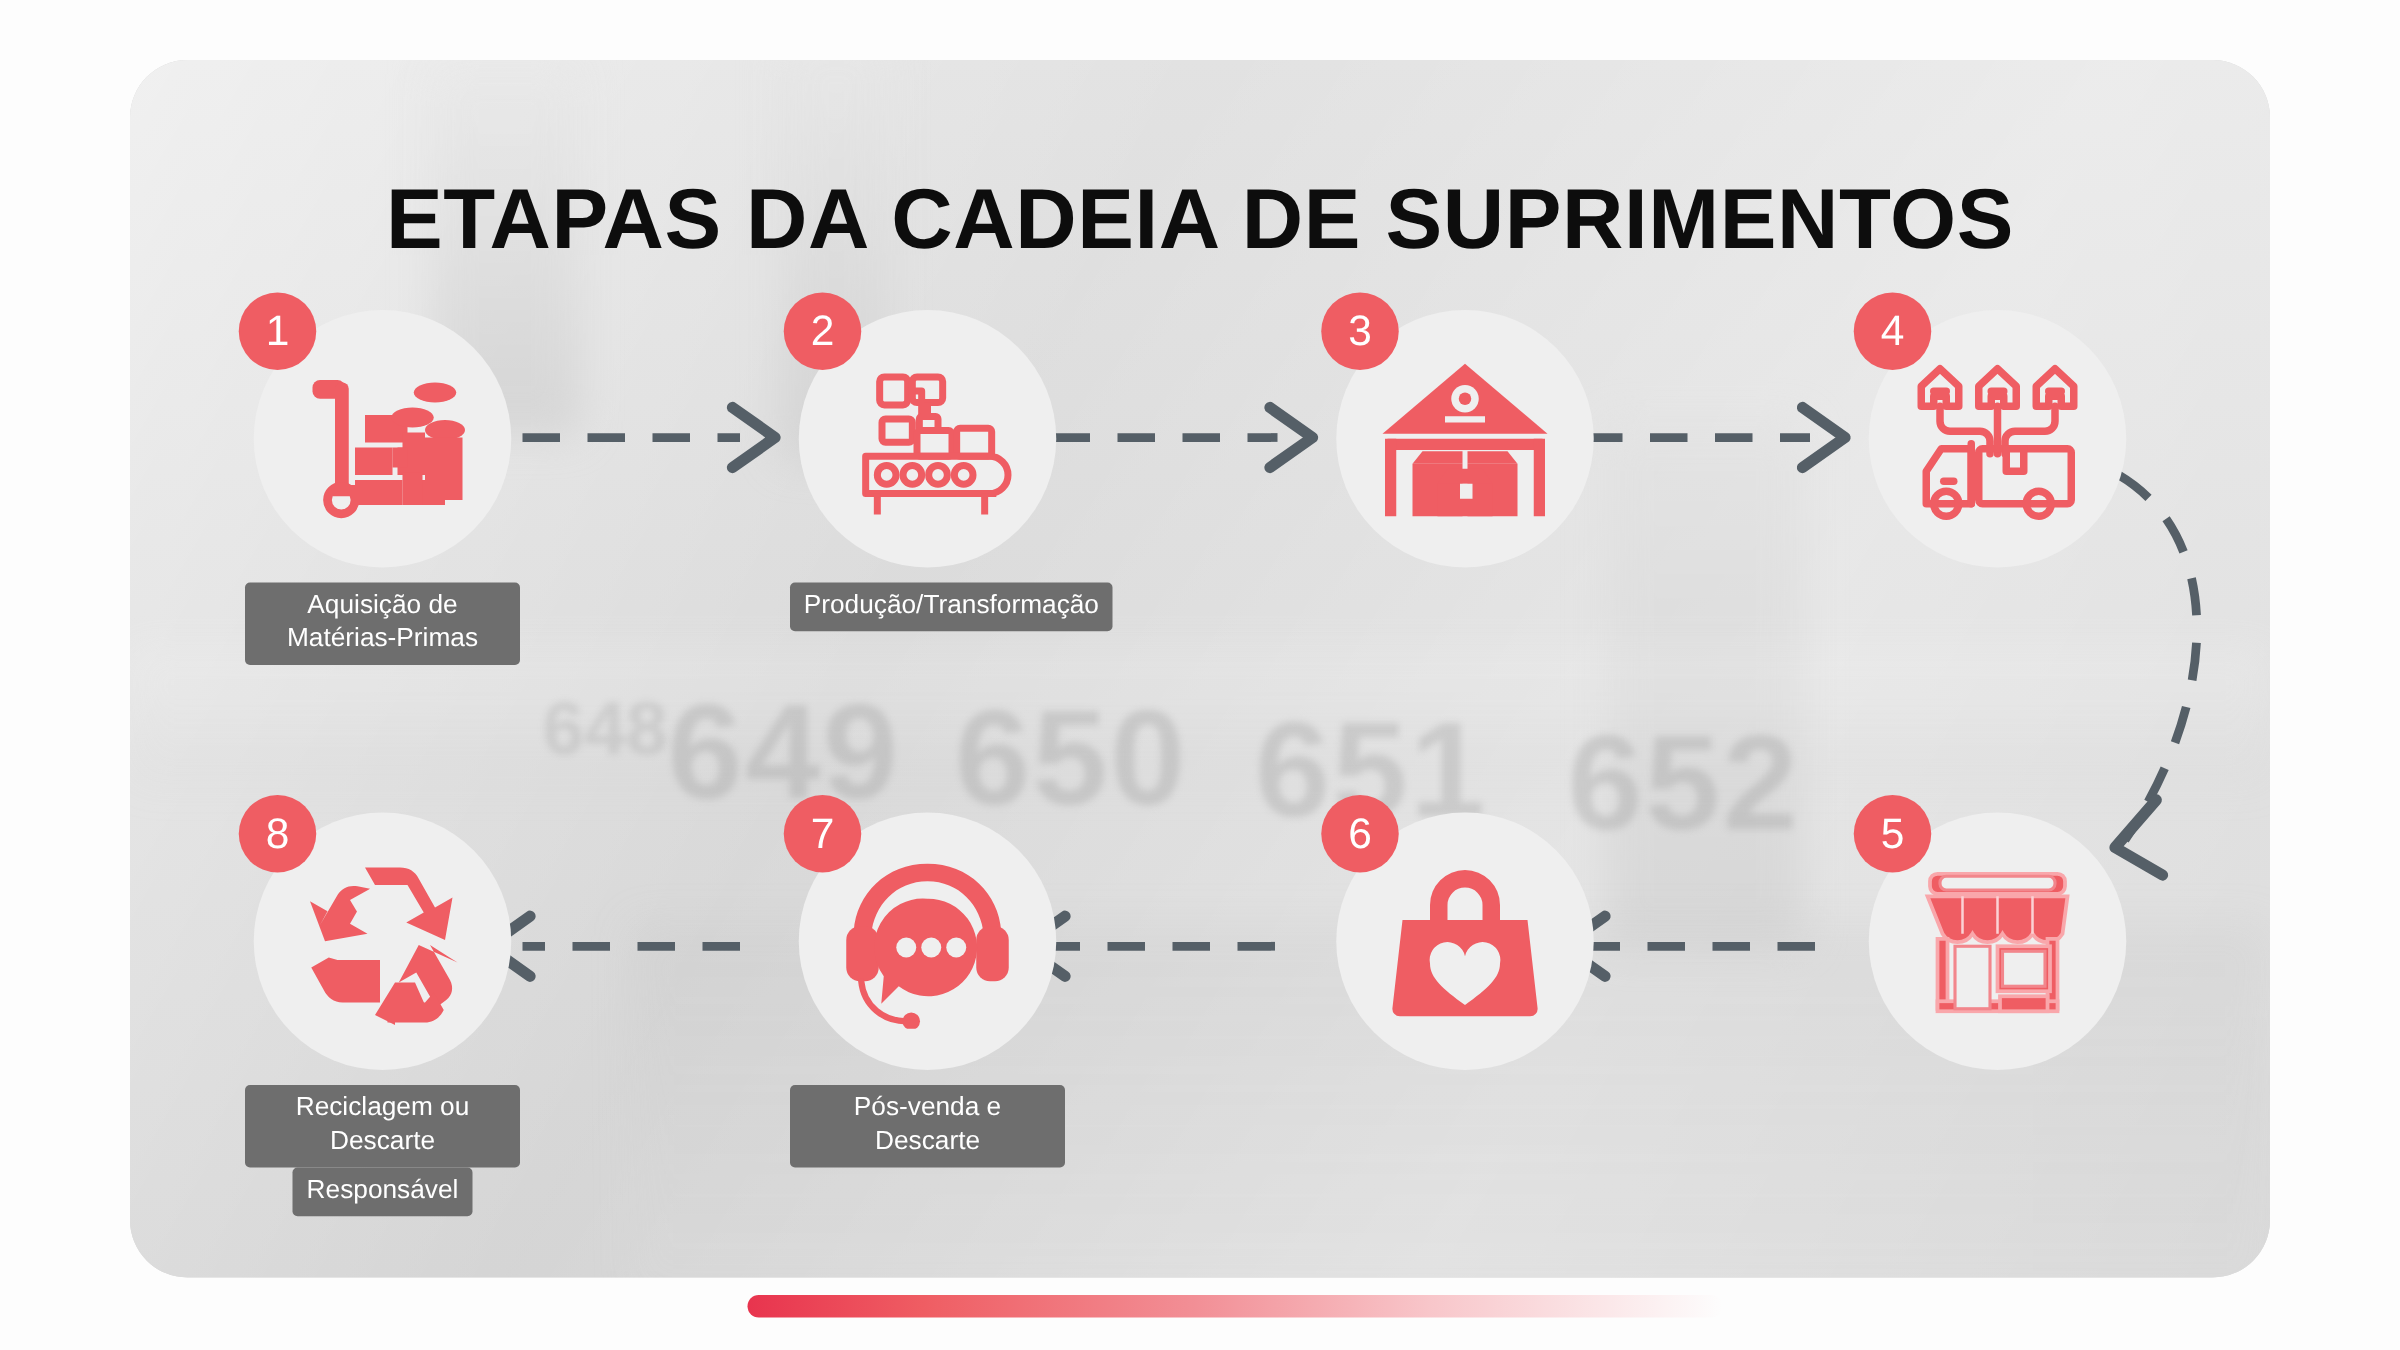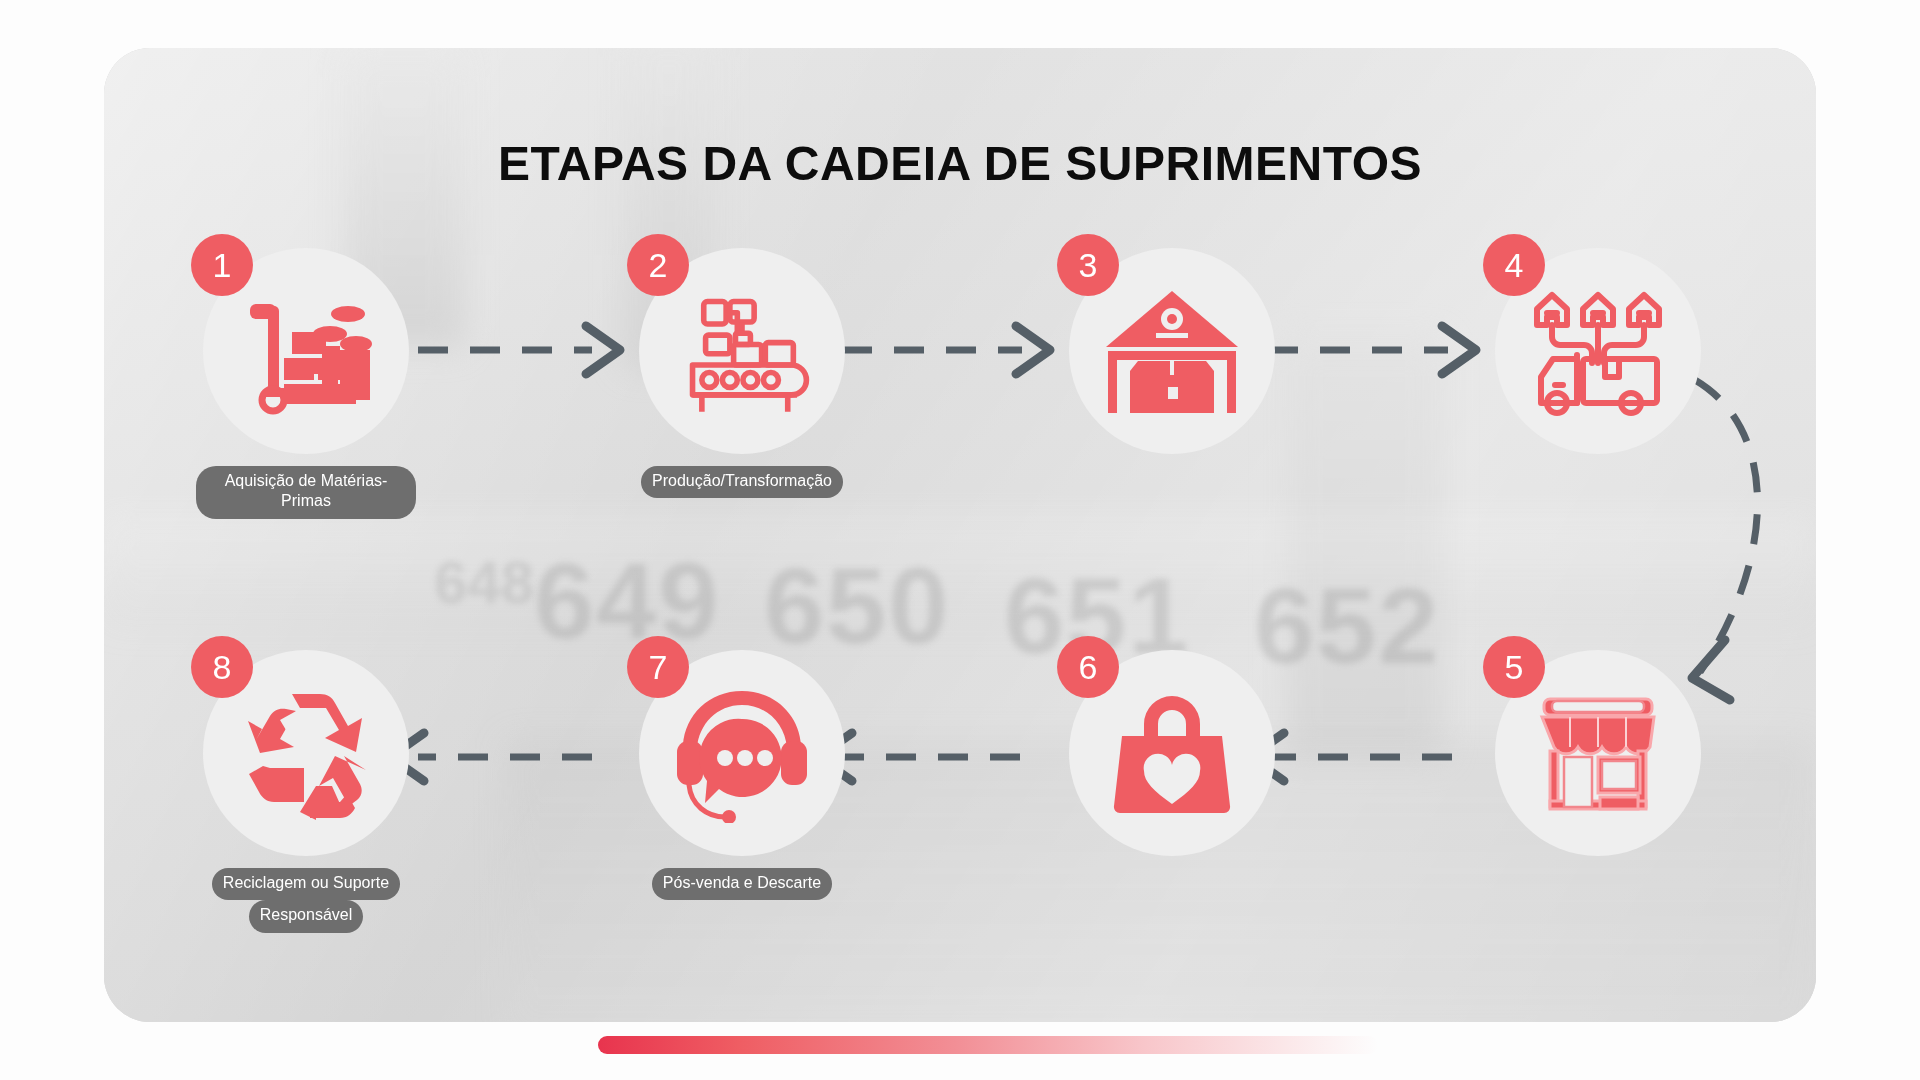--- a/index.html
+++ b/index.html
@@ -43,21 +43,21 @@
     font-weight: 700; font-size: 60px;
     color: rgba(150,150,150,.26);
     filter: blur(3px);
   }
 
   
   .title {
     position: absolute;
     left: 0; right: 0; top: 88px;
     text-align: center;
-    font-size: 48px;
+    font-size: 68px;
     font-weight: 700;
     color: #0d0d0d;
     letter-spacing: .5px;
   }
 
   
   .step { position: absolute; width: 220px; }
   .disc {
     position: relative;
     width: 206px; height: 206px;
@@ -80,23 +80,23 @@
   }
   .labelwrap {
     margin-top: 12px;
     text-align: center;
     line-height: 1.28;
   }
   .labelwrap .ln {
     display: inline-block;
     background: #6e6e6e;
     color: #ffffff;
-    font-size: 16px;
+    font-size: 21px;
     padding: 5px 11px 7px 11px;
-    border-radius: 20px;
+    border-radius: 4px;
   }
 
   
   #arrows { position: absolute; inset: 0; pointer-events: none; }
 
   
   .bottombar {
     position: absolute;
     left: 598px; top: 1036px;
     width: 780px; height: 18px;
@@ -336,19 +336,19 @@
           <path d="M104 116 h-30 v16 h30 c7 0 12 -4 15 -10 l-8 -14 z"></path>
           <path d="M80 100 l-16 26 l16 8 v-16 h24 l-8 -18 z"></path>
         </g>
         <g fill="#efefef">
           <path d="M62 24 l18 30 l-18 10 l-18 -30 z"></path>
           <path d="M36 84 h30 v30 h-30 z" opacity="0"></path>
         </g>
       </svg>
     </div>
     <div class="labelwrap">
-      <span class="ln">Reciclagem ou Suporte</span><br>
+      <span class="ln">Reciclagem ou Descarte</span><br>
       <span class="ln">Responsável</span>
     </div>
   </div>
 
   <div class="bottombar"></div>
 </div>
 
 </body></html>

